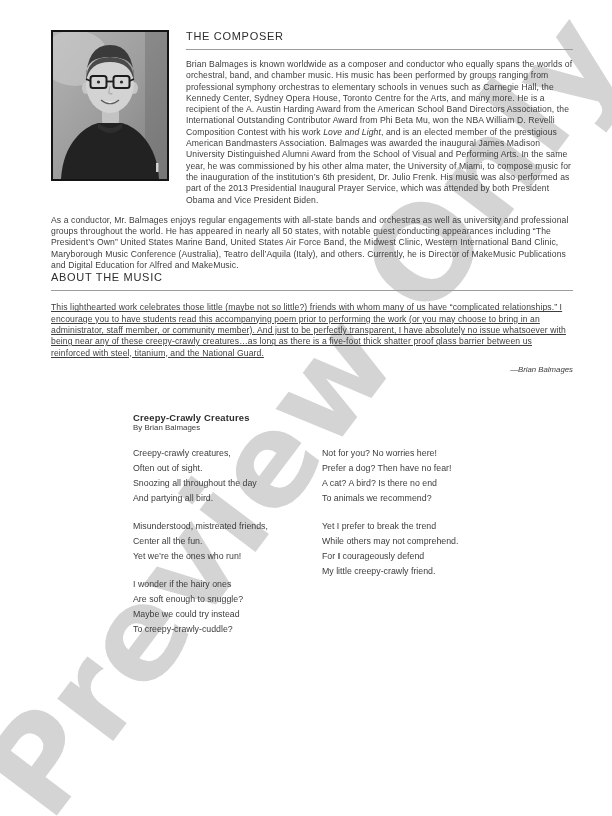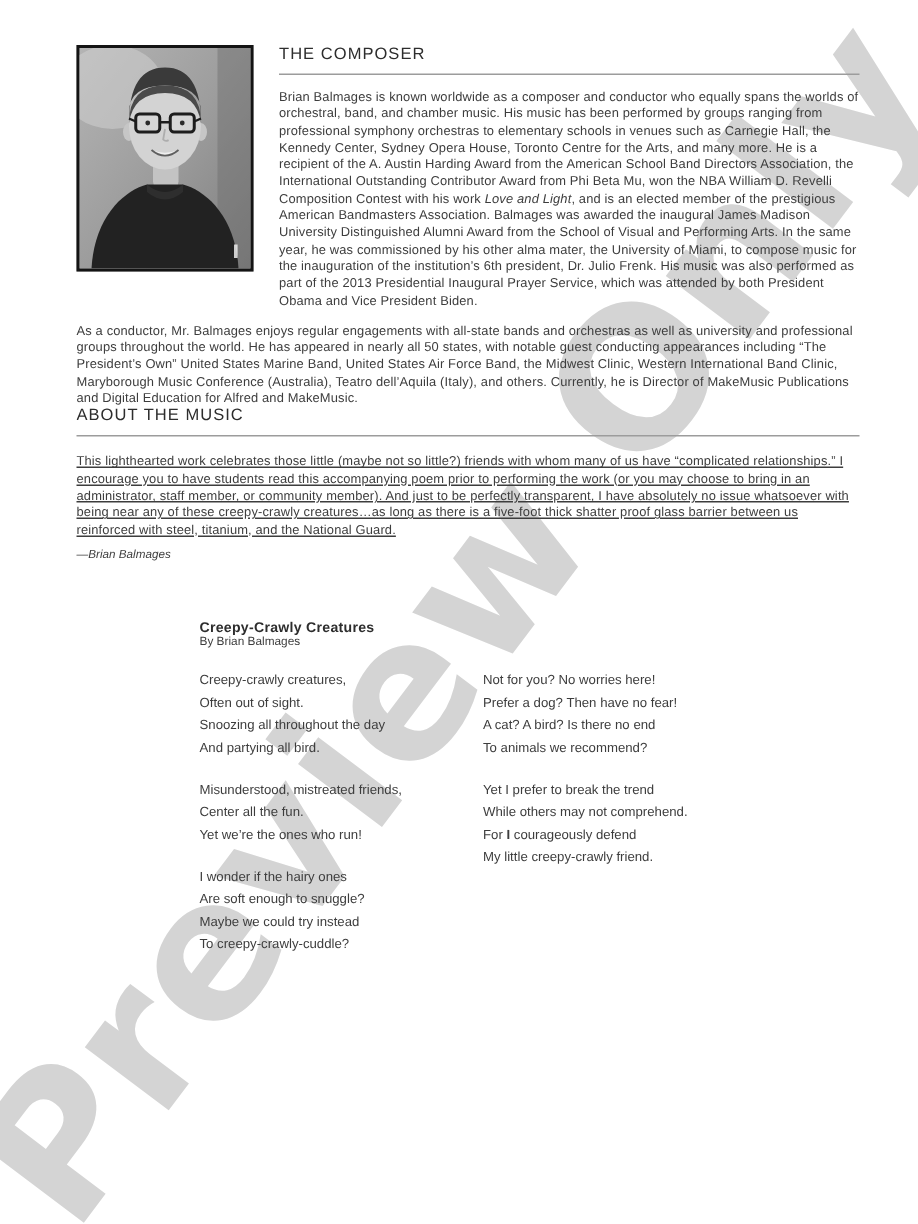--- a/index.html
+++ b/index.html
@@ -64,20 +64,21 @@
     letter-spacing: 0.1px;
     color: #3d3d3d;
   }
   .body-text.second { }
   .music-section { }
   .music-section .body-text { margin-top: 11px; text-decoration: underline; }
   .signature {
     margin: 6px 0 0 0;
     font-size: 7.8px;
     font-style: italic;
+    text-align: right;
     color: #3d3d3d;
   }
   .poem-section { margin-top: 38px; margin-left: 82px; }
   .poem-title {
     margin: 0;
     font-size: 9.4px;
     font-weight: bold;
     color: #2d2d2d;
     letter-spacing: 0.2px;
   }

